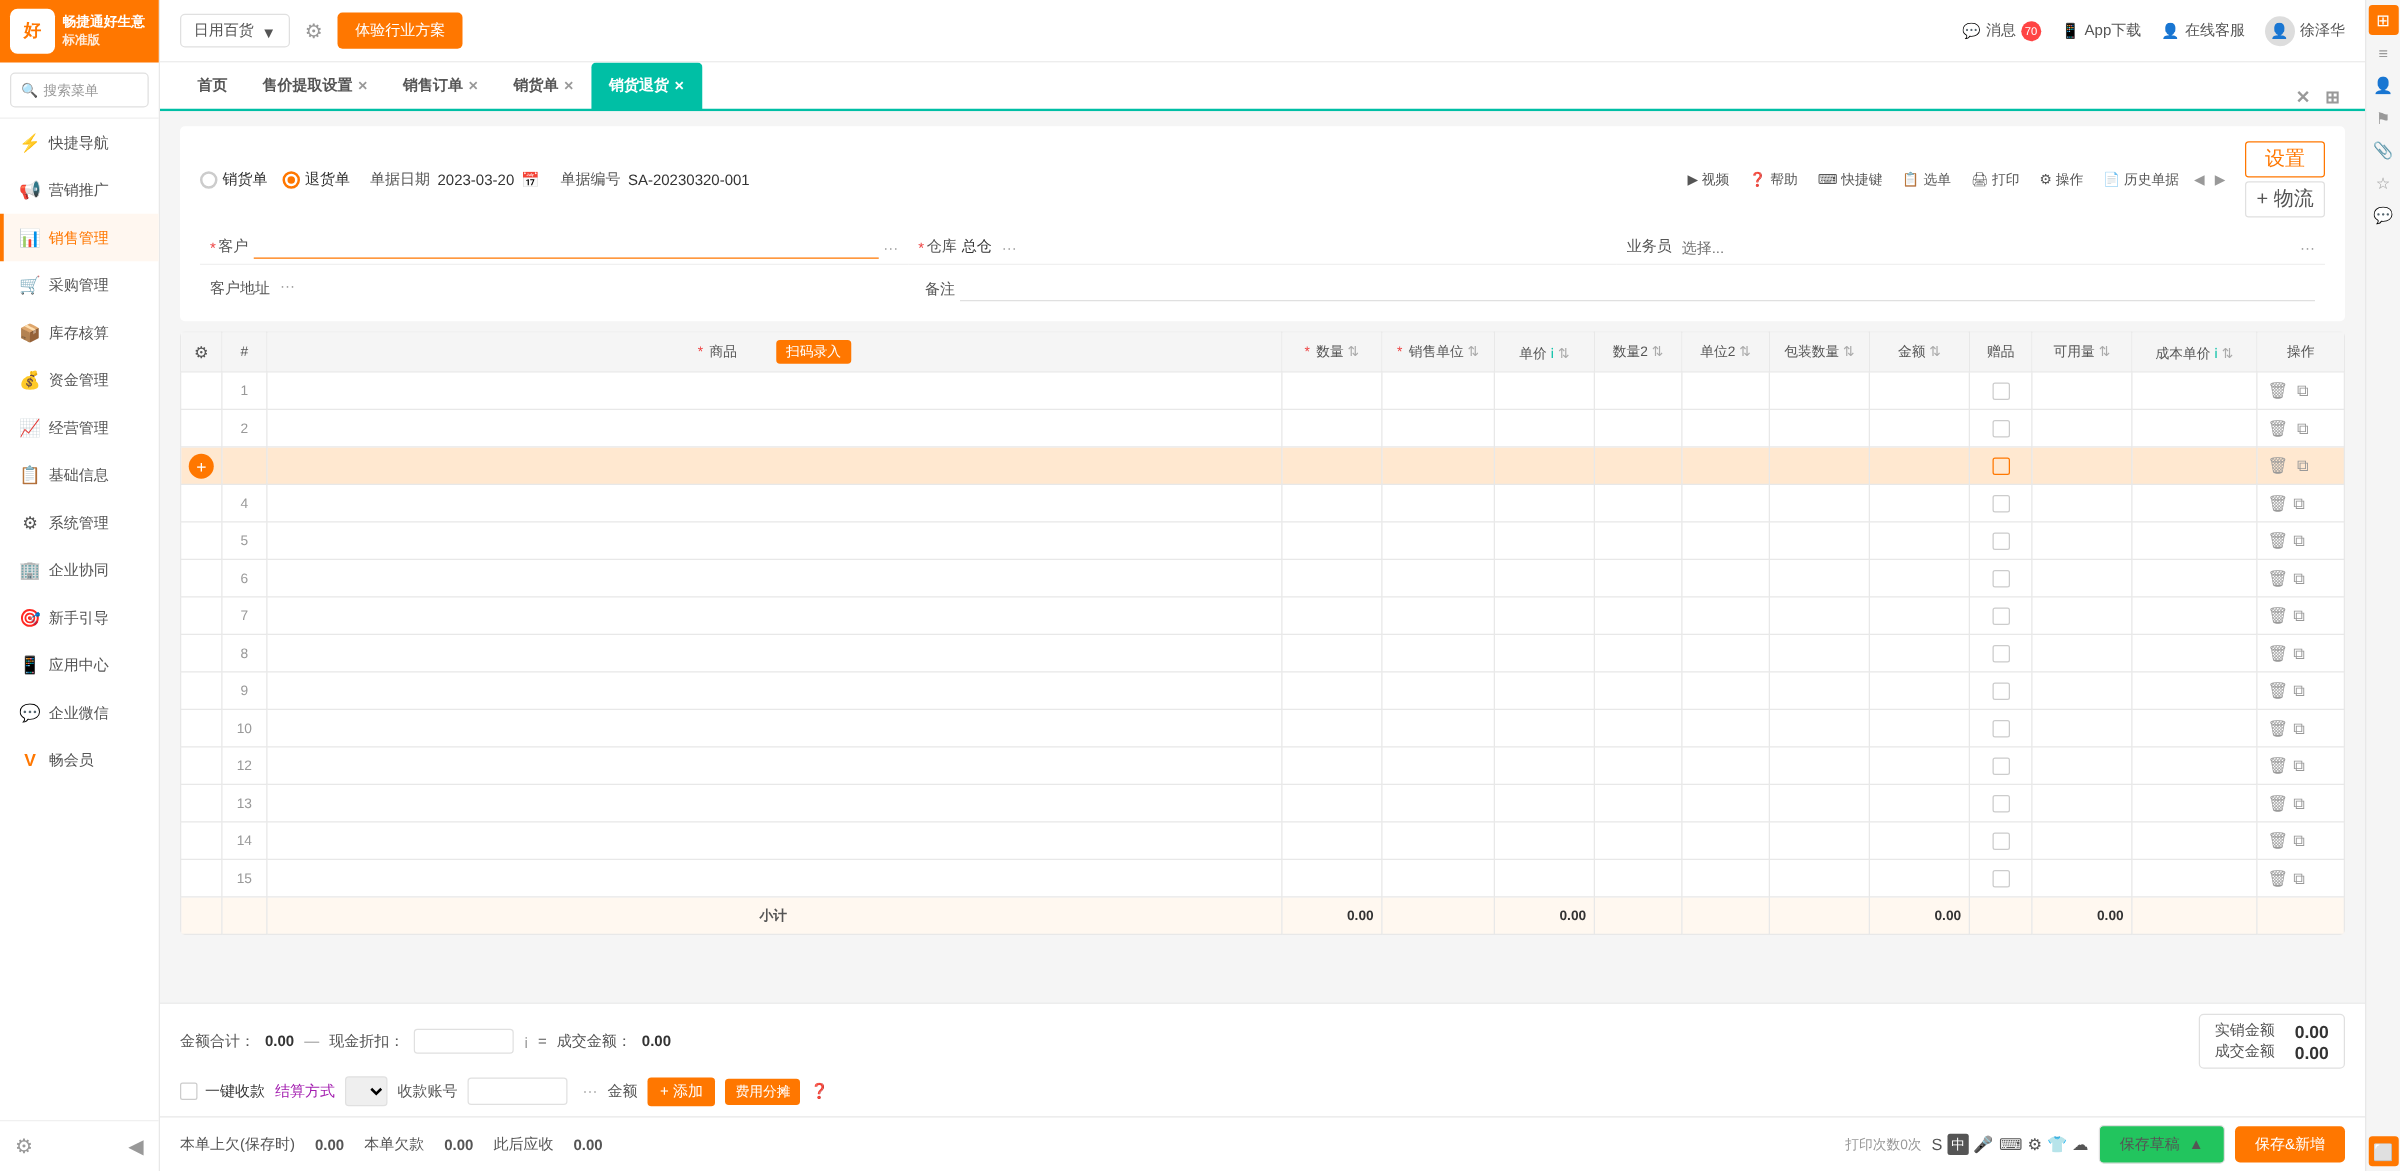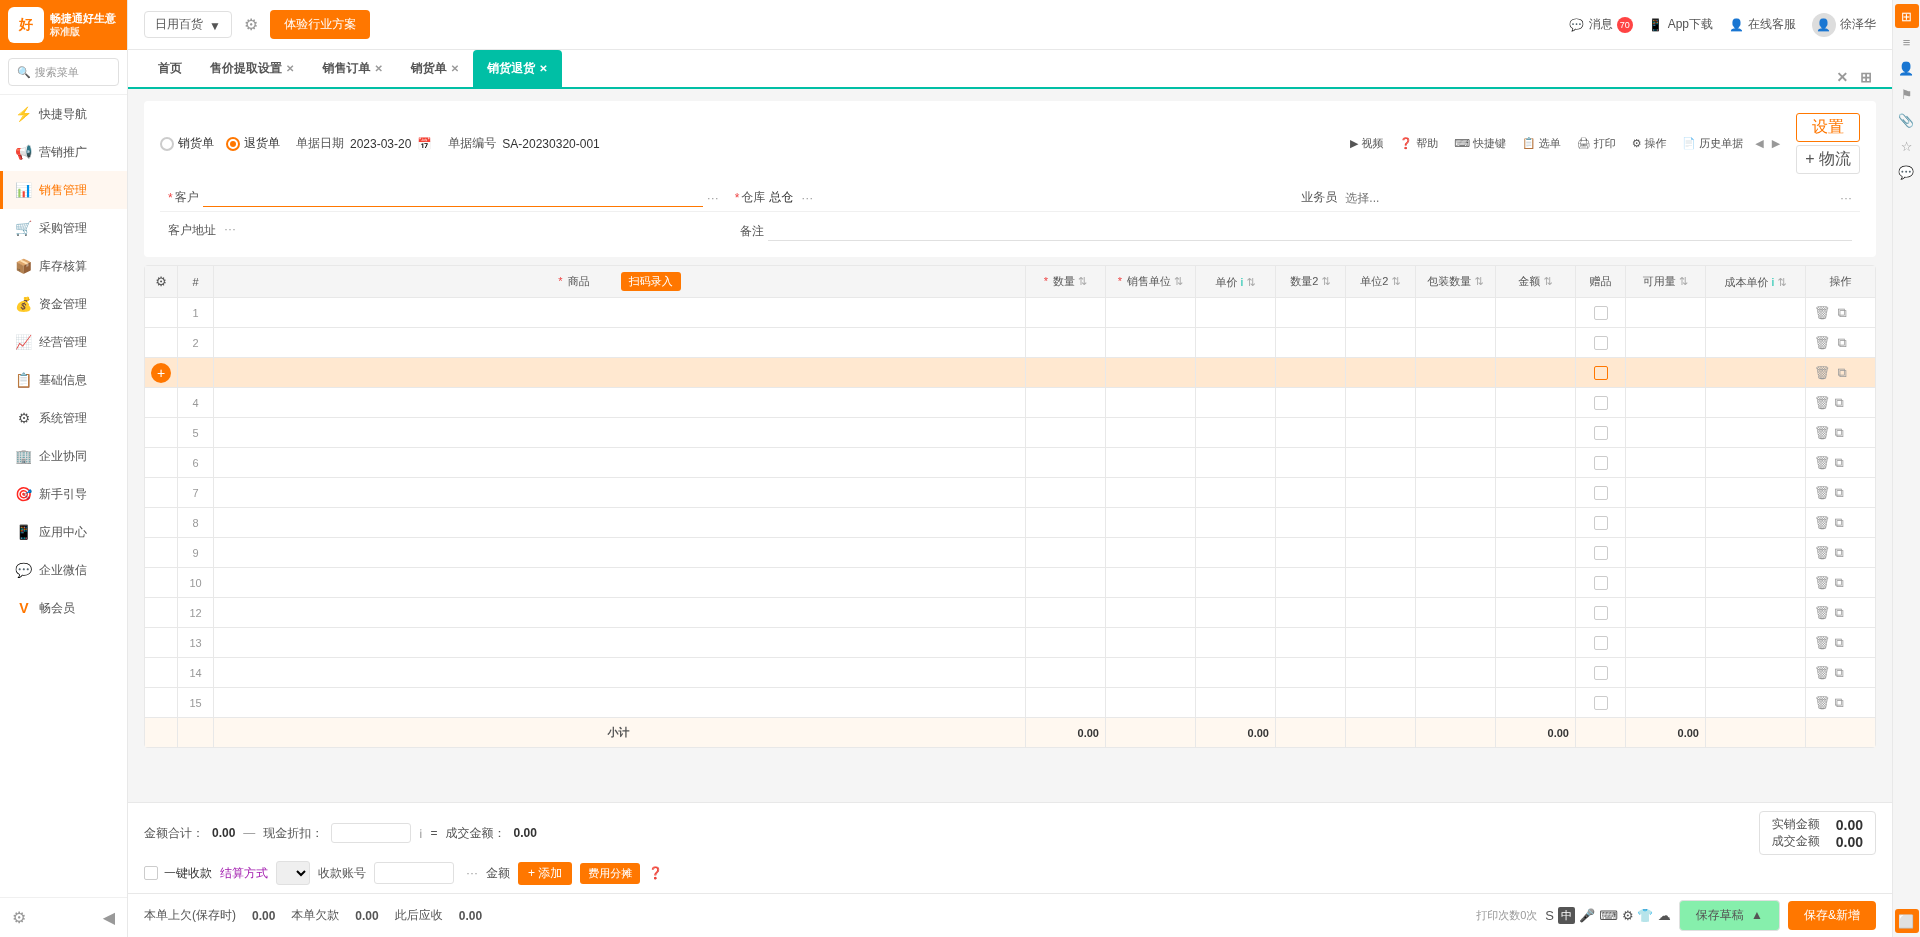--- a/index.html
+++ b/index.html
@@ -75,21 +75,21 @@
     .footer-row1 { display: flex; align-items: center; gap: 8px; font-size: 12px; color: #555; margin-bottom: 6px; }
     .footer-row1 .amt { color: #333; font-weight: bold; }
     .footer-row2 { display: flex; align-items: center; gap: 8px; font-size: 12px; }
     .footer-row2 input { border: 1px solid #e0e0e0; border-radius: 3px; padding: 3px 6px; font-size: 12px; width: 80px; }
     .footer-amounts { margin-left: auto; text-align: right; font-size: 12px; color: #555; }
     .footer-amounts .amount-line { display: flex; align-items: center; justify-content: space-between; gap: 16px; }
     .footer-amounts .amount-val { font-size: 14px; font-weight: bold; color: #333; }
 
     .bottom-bar { background: #fff; height: 44px; display: flex; align-items: center; padding: 0 16px; border-top: 1px solid #e8e8e8; flex-shrink: 0; gap: 16px; font-size: 12px; color: #555; }
     .bottom-bar-right { margin-left: auto; display: flex; align-items: center; gap: 8px; }
-    .btn-save-draft { border: 1px solid #e0e0e0; background: #86efac; border-radius: 4px; padding: 6px 16px; cursor: pointer; font-size: 12px; color: #555; }
+    .btn-save-draft { border: 1px solid #e0e0e0; background: #22c55e; border-radius: 4px; padding: 6px 16px; cursor: pointer; font-size: 12px; color: #555; }
     .btn-save-new { background: #ff7700; color: #fff; border: none; border-radius: 4px; padding: 6px 16px; cursor: pointer; font-size: 12px; }
 
     
     .right-sidebar { width: 28px; background: #f5f5f5; display: flex; flex-direction: column; align-items: center; padding: 4px 0; gap: 2px; border-left: 1px solid #e8e8e8; flex-shrink: 0; }
     .right-sidebar-icon { width: 24px; height: 24px; display: flex; align-items: center; justify-content: center; cursor: pointer; color: #999; font-size: 13px; border-radius: 3px; }
     .right-sidebar-icon.active { background: #ff7700; color: #fff; }
 
     .tabbar-end { margin-left: auto; display: flex; align-items: center; gap: 4px; color: #999; font-size: 14px; }
     .tabbar-end span { cursor: pointer; padding: 2px 4px; }
 

